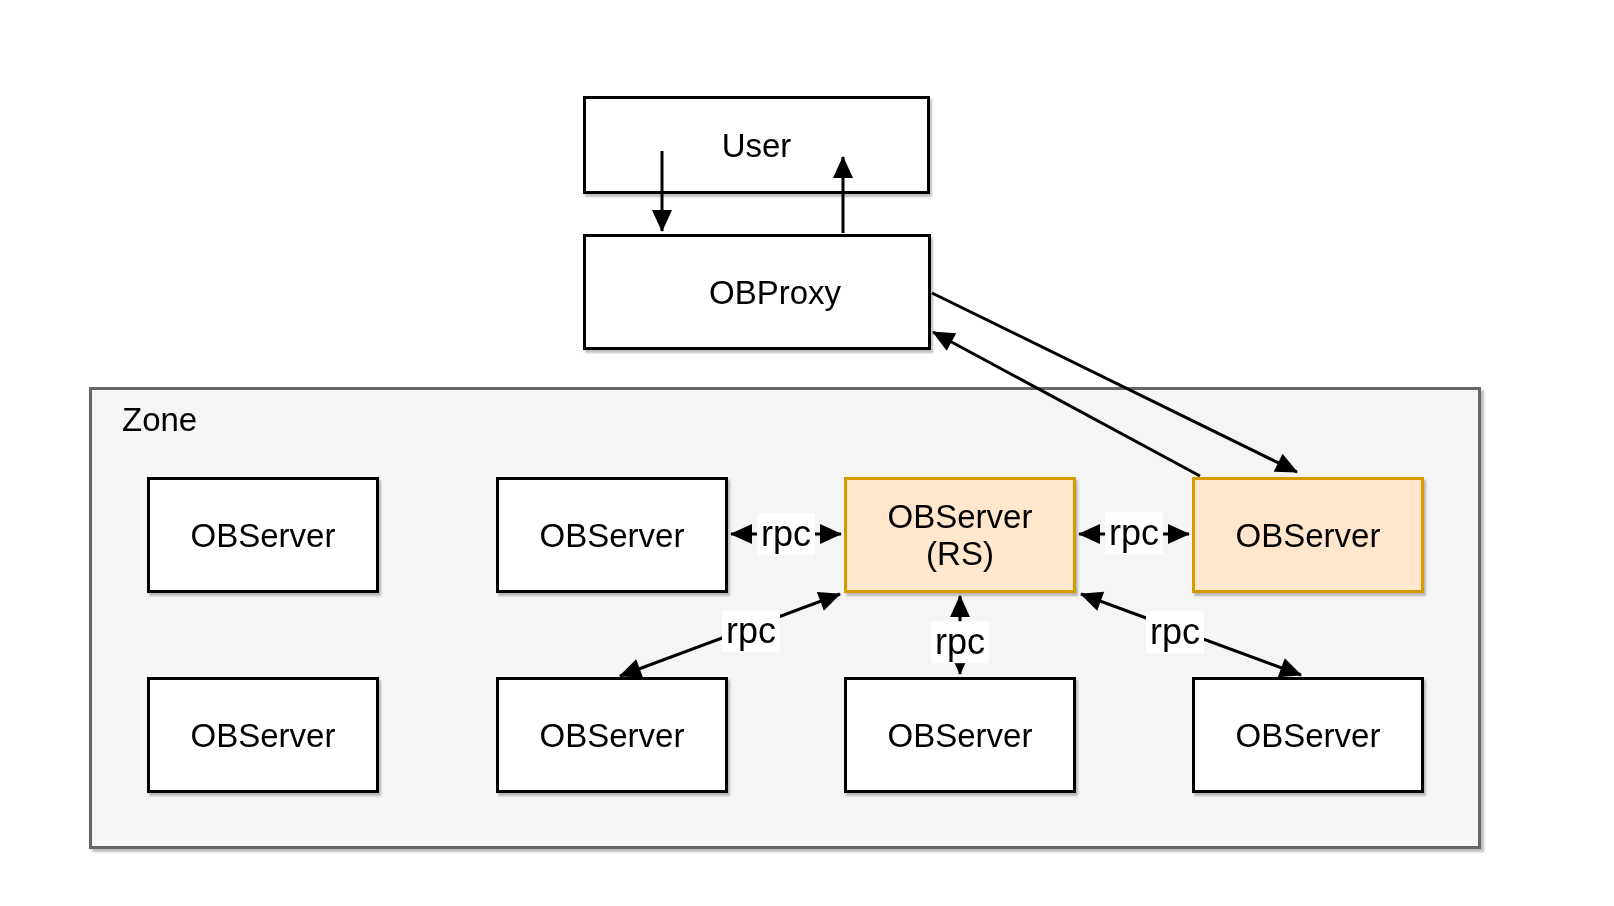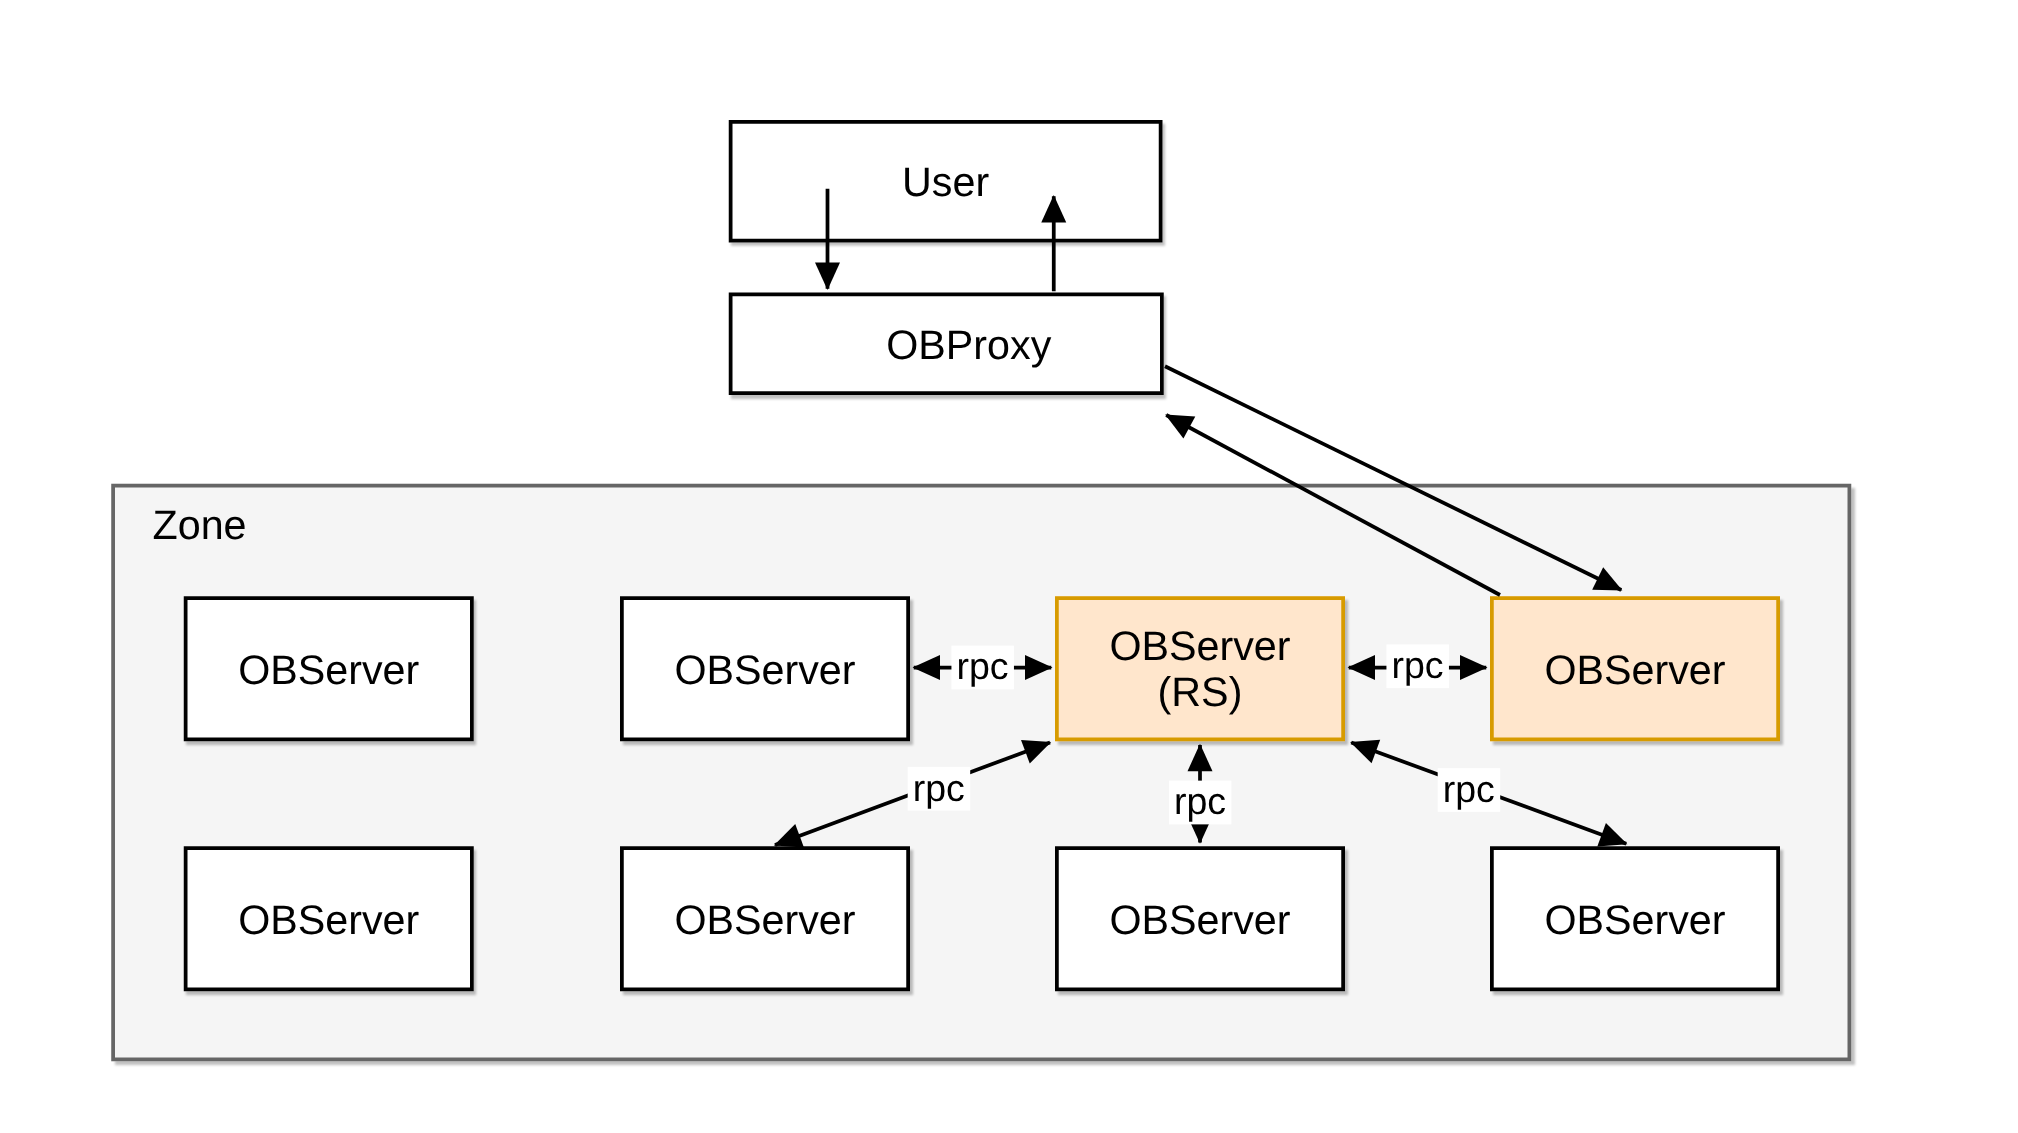--- a/index.html
+++ b/index.html
@@ -65,41 +65,41 @@
   .edge {
     stroke: var(--arrow);
     stroke-width: 3;
     fill: none;
   }
   .arrowhead { fill: var(--arrow); }
   .edge-label {
     position: absolute;
     transform: translate(-50%, -50%);
     background: var(--node-fill);
-    font-size: 30px;
+    font-size: 36px;
     line-height: 1.1;
     padding: 1px 4px;
     z-index: 4;
     white-space: nowrap;
     text-align: right;
   }
 </style>
 </head>
 <body>
 
 <div class="canvas">
 
   <div class="zone">
     <div class="zone-label">Zone</div>
   </div>
 
   <div class="box" style="left:583px; top:52px; width:347px; height:98px;margin-top:44px;">
     <span>User</span>
   </div>
-  <div class="box" style="left:583px; top:234px; width:348px; height:82px;padding-left:36px;">
+  <div class="box" style="left:583px; top:234px; width:348px; height:116px;padding-left:36px;">
     <span>OBProxy</span>
   </div>
 
   <div class="box" style="left:147px; top:477px; width:232px; height:116px;">
     <span>OBServer</span>
   </div>
   <div class="box" style="left:496px; top:477px; width:232px; height:116px;">
     <span>OBServer</span>
   </div>
   <div class="box accent" style="left:844px; top:477px; width:232px; height:116px;">

